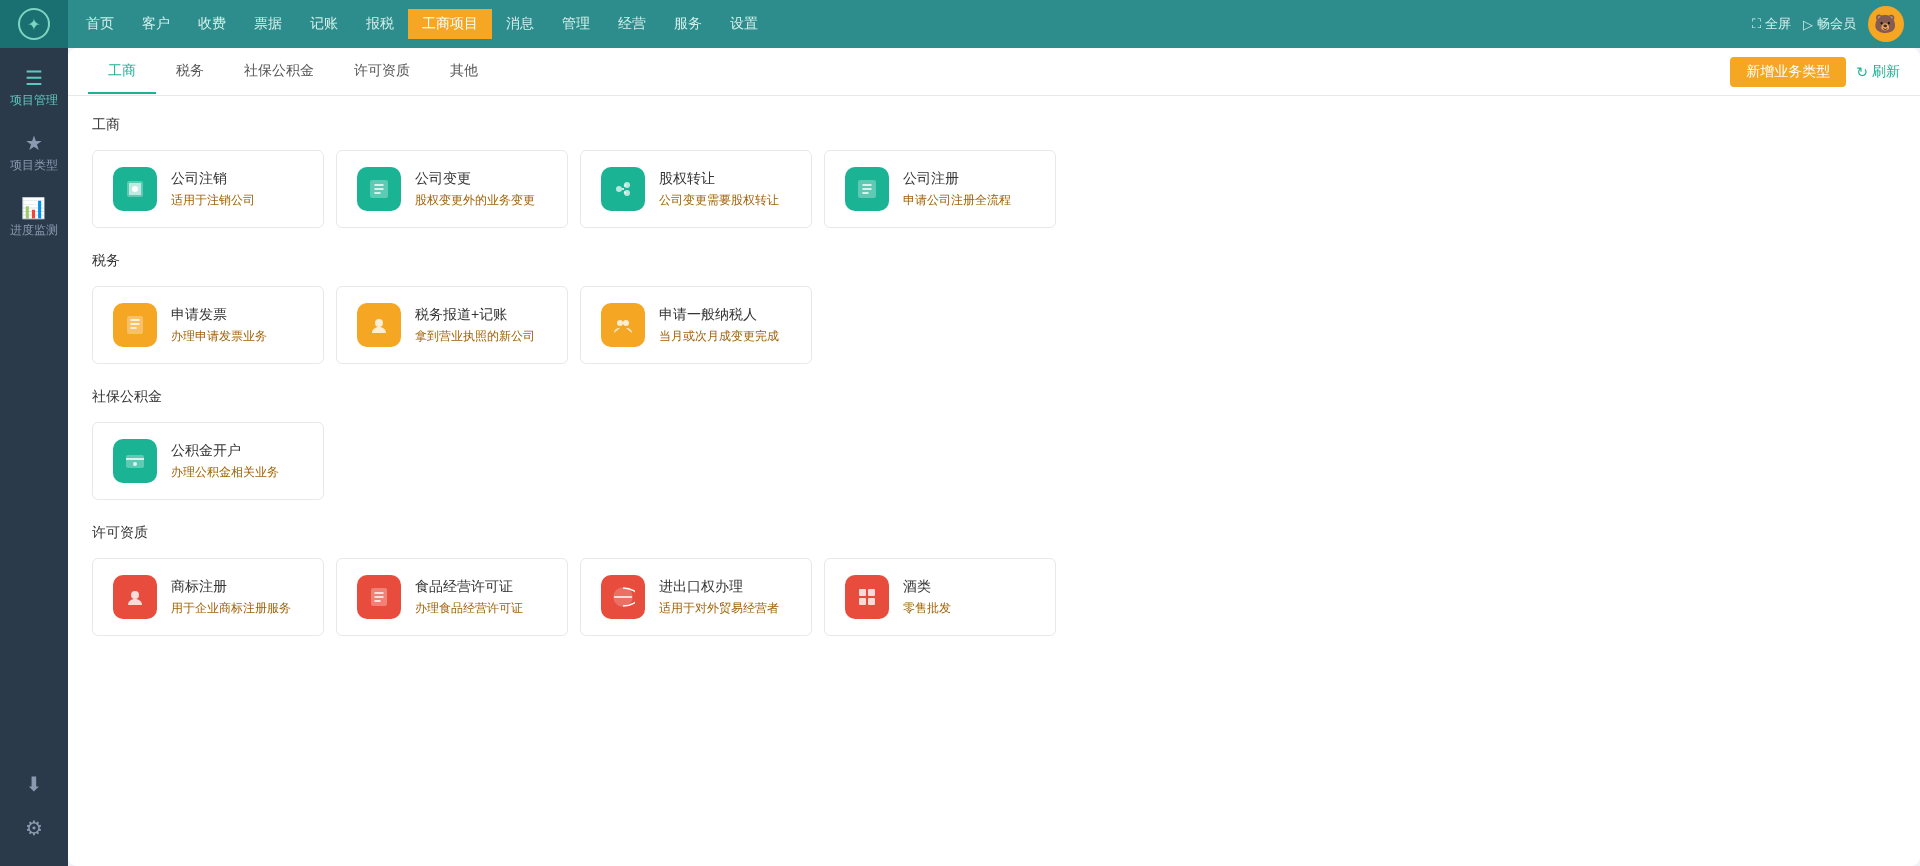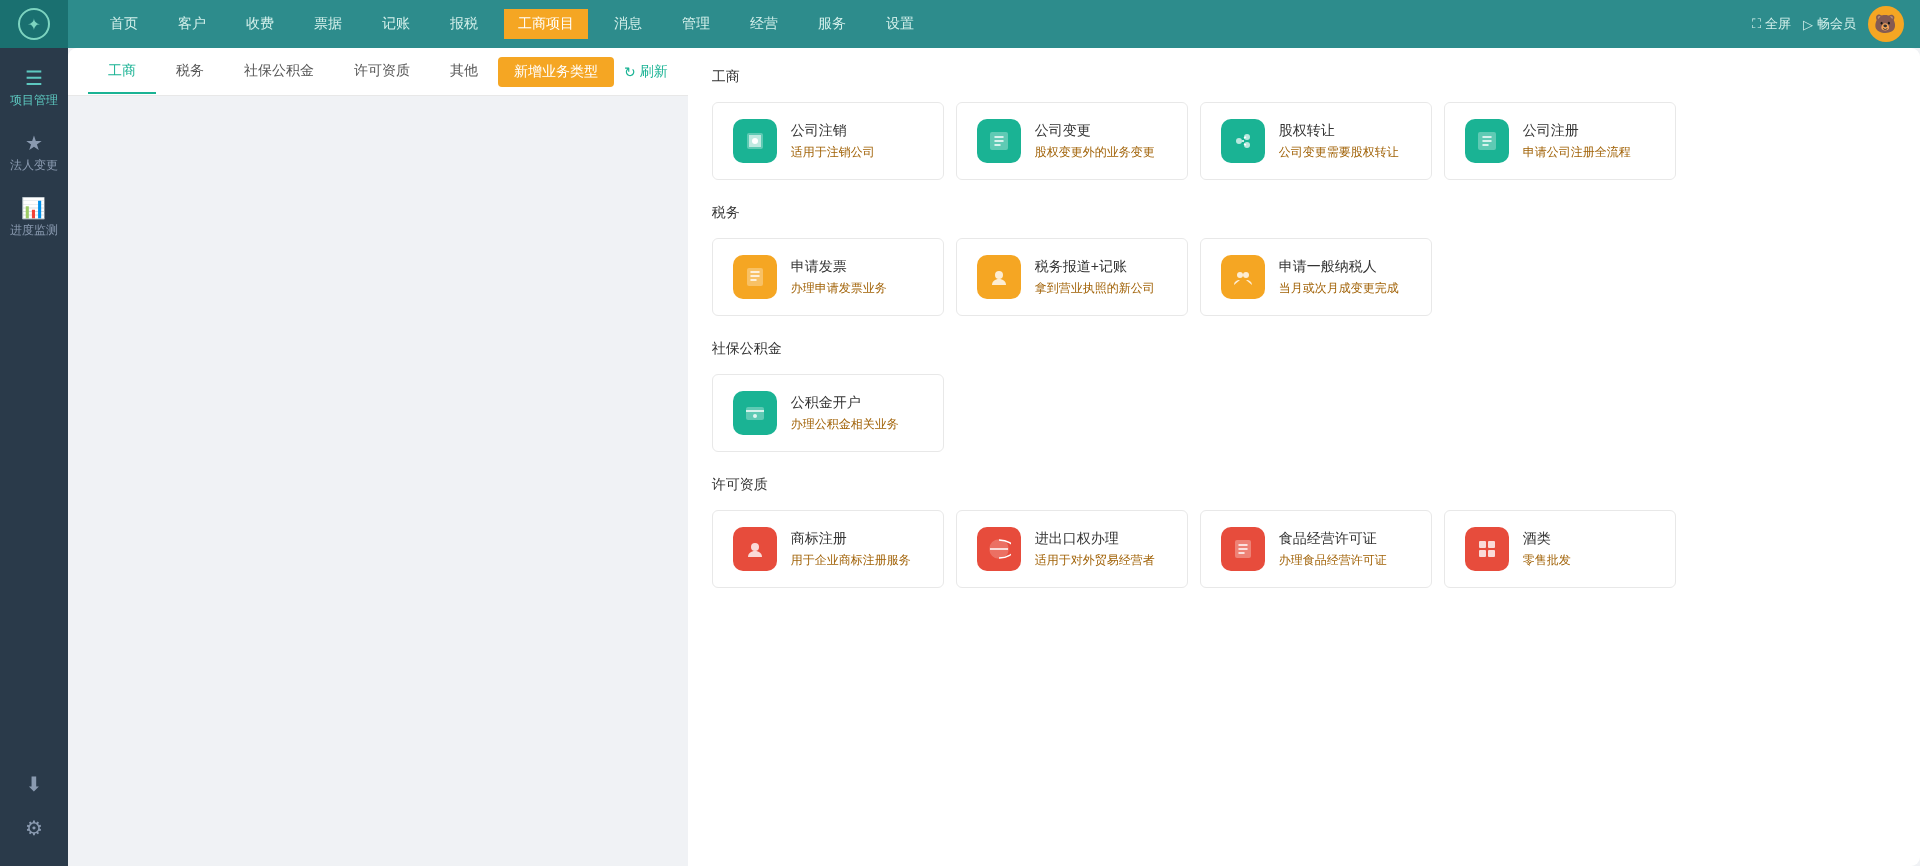--- a/index.html
+++ b/index.html
@@ -24,22 +24,22 @@
     .logo-icon {
       width: 32px; height: 32px;
       border: 2px solid #7dd4c0;
       border-radius: 50%;
       display: flex; align-items: center; justify-content: center;
       color: #7dd4c0;
       font-size: 16px;
     }
     .nav-items {
       display: flex; align-items: center; flex: 1;
-      padding: 0 28px;
-      gap: 12px;
+      padding: 0 4px;
+      gap: 0;
     }
     .nav-item {
       color: #d4f0eb;
       padding: 6px 14px;
       font-size: 14px;
       cursor: pointer;
       border-radius: 4px;
       white-space: nowrap;
     }
     .nav-item.active {
@@ -103,20 +103,21 @@
     .sidebar-bottom {
       margin-top: auto;
       padding-bottom: 16px;
     }
 
     
     .content-area {
       flex: 1;
       background: #f0f2f5;
       display: flex;
+      flex-direction: column;
       overflow: hidden;
       border-radius: 9px;
     }
 
     
     .tabs-bar {
       background: white;
       display: flex;
       align-items: center;
       padding: 0 20px;
@@ -260,21 +261,21 @@
 
 <div class="main-layout">
 
   <div class="left-sidebar" id="sidebar-container">
     <div class="sidebar-item active">
       <span class="sidebar-icon">☰</span>
       <span>项目管理</span>
     </div>
     <div class="sidebar-item">
       <span class="sidebar-icon">★</span>
-      <span>法人变更</span>
+      <span>项目类型</span>
     </div>
     <div class="sidebar-item">
       <span class="sidebar-icon">📊</span>
       <span>进度监测</span>
     </div>
     <div class="sidebar-bottom">
       <div class="sidebar-item">
         <span class="sidebar-icon">⬇</span>
       </div>
       <div class="sidebar-item">
@@ -432,39 +433,39 @@
                 </svg>
             </div>
             <div class="card-text">
               <span class="card-title">商标注册</span>
               <span class="card-desc">用于企业商标注册服务</span>
             </div>
           </div>
           <div class="service-card">
             <div class="card-icon red">
               <svg width="24" height="24" viewBox="0 0 24 24" fill="white">
+                  <rect x="4" y="3" width="16" height="18" rx="2" fill="white" opacity="0.3"></rect>
+                  <path d="M8 8h8M8 12h8M8 16h5" stroke="white" stroke-width="1.5" stroke-linecap="round"></path>
+                </svg>
+            </div>
+            <div class="card-text">
+              <span class="card-title">食品经营许可证</span>
+              <span class="card-desc">办理食品经营许可证</span>
+            </div>
+          </div>
+          <div class="service-card">
+            <div class="card-icon red">
+              <svg width="24" height="24" viewBox="0 0 24 24" fill="white">
                   <circle cx="12" cy="12" r="9" fill="white" opacity="0.2" stroke="white" stroke-width="1.5"></circle>
                   <path d="M12 3a15 9 0 010 18M3 12h18" stroke="white" stroke-width="1.5" fill="none"></path>
                 </svg>
             </div>
             <div class="card-text">
               <span class="card-title">进出口权办理</span>
               <span class="card-desc">适用于对外贸易经营者</span>
-            </div>
-          </div>
-          <div class="service-card">
-            <div class="card-icon red">
-              <svg width="24" height="24" viewBox="0 0 24 24" fill="white">
-                  <rect x="4" y="3" width="16" height="18" rx="2" fill="white" opacity="0.3"></rect>
-                  <path d="M8 8h8M8 12h8M8 16h5" stroke="white" stroke-width="1.5" stroke-linecap="round"></path>
-                </svg>
-            </div>
-            <div class="card-text">
-              <span class="card-title">食品经营许可证</span>
-              <span class="card-desc">办理食品经营许可证</span>
             </div>
           </div>
           <div class="service-card">
             <div class="card-icon red">
               <svg width="24" height="24" viewBox="0 0 24 24" fill="white">
                   <rect x="4" y="4" width="7" height="7" rx="1" fill="white" opacity="0.8"></rect>
                   <rect x="13" y="4" width="7" height="7" rx="1" fill="white" opacity="0.8"></rect>
                   <rect x="4" y="13" width="7" height="7" rx="1" fill="white" opacity="0.8"></rect>
                   <rect x="13" y="13" width="7" height="7" rx="1" fill="white" opacity="0.8"></rect>
                 </svg>

